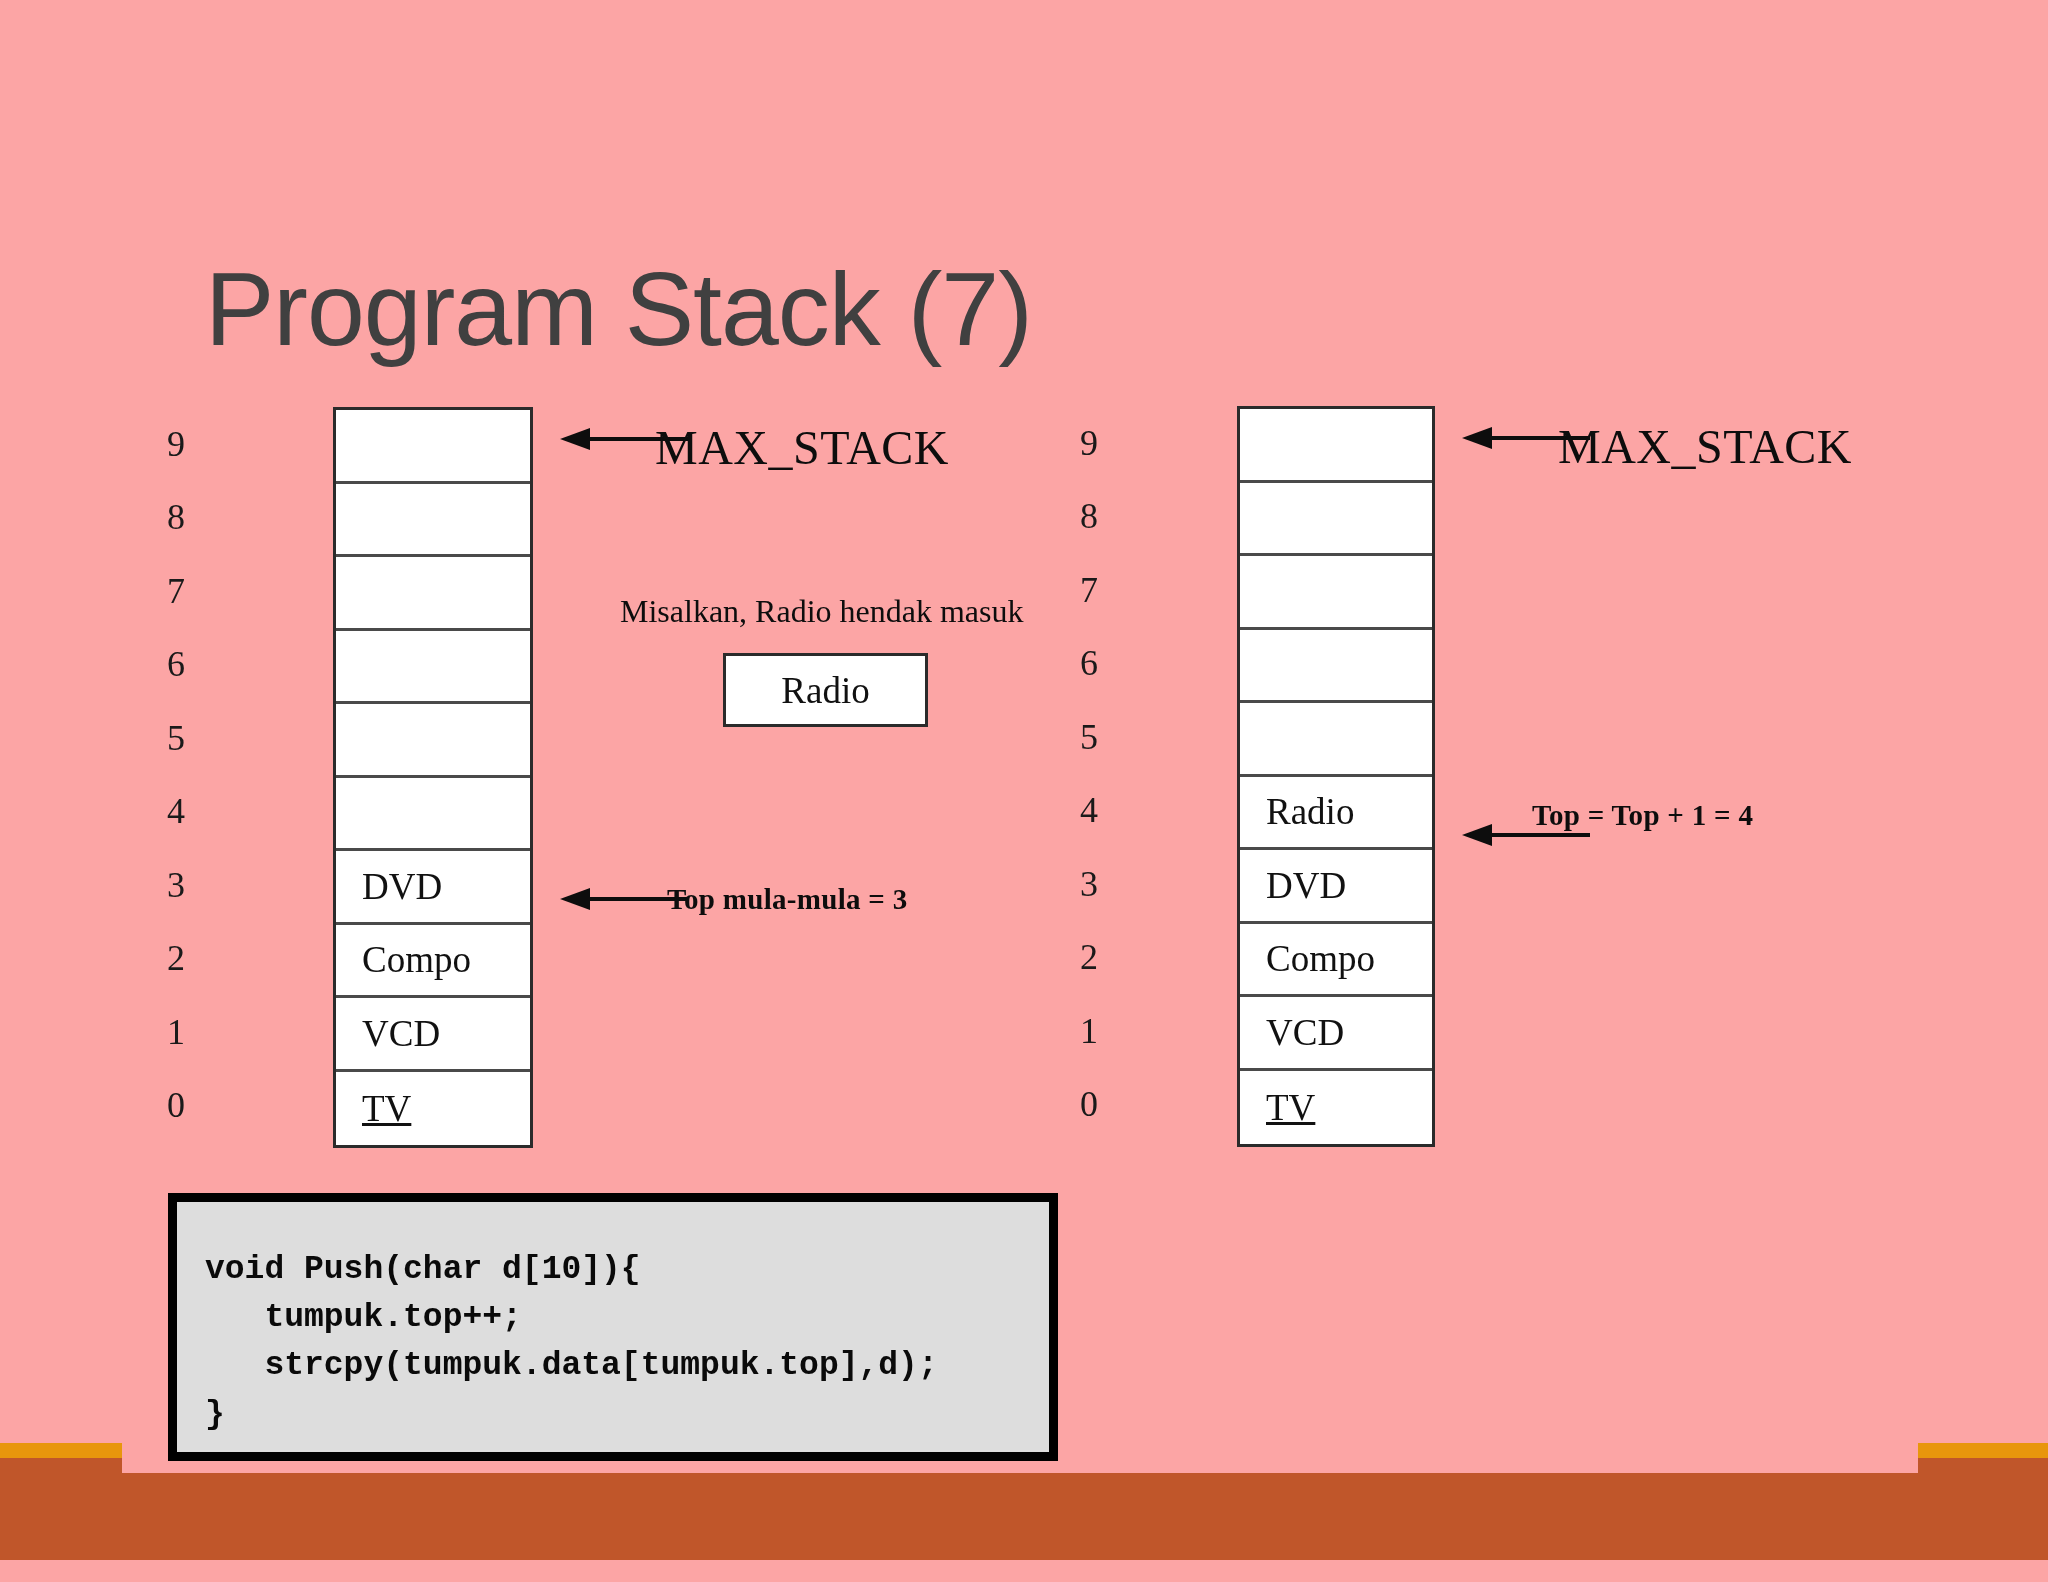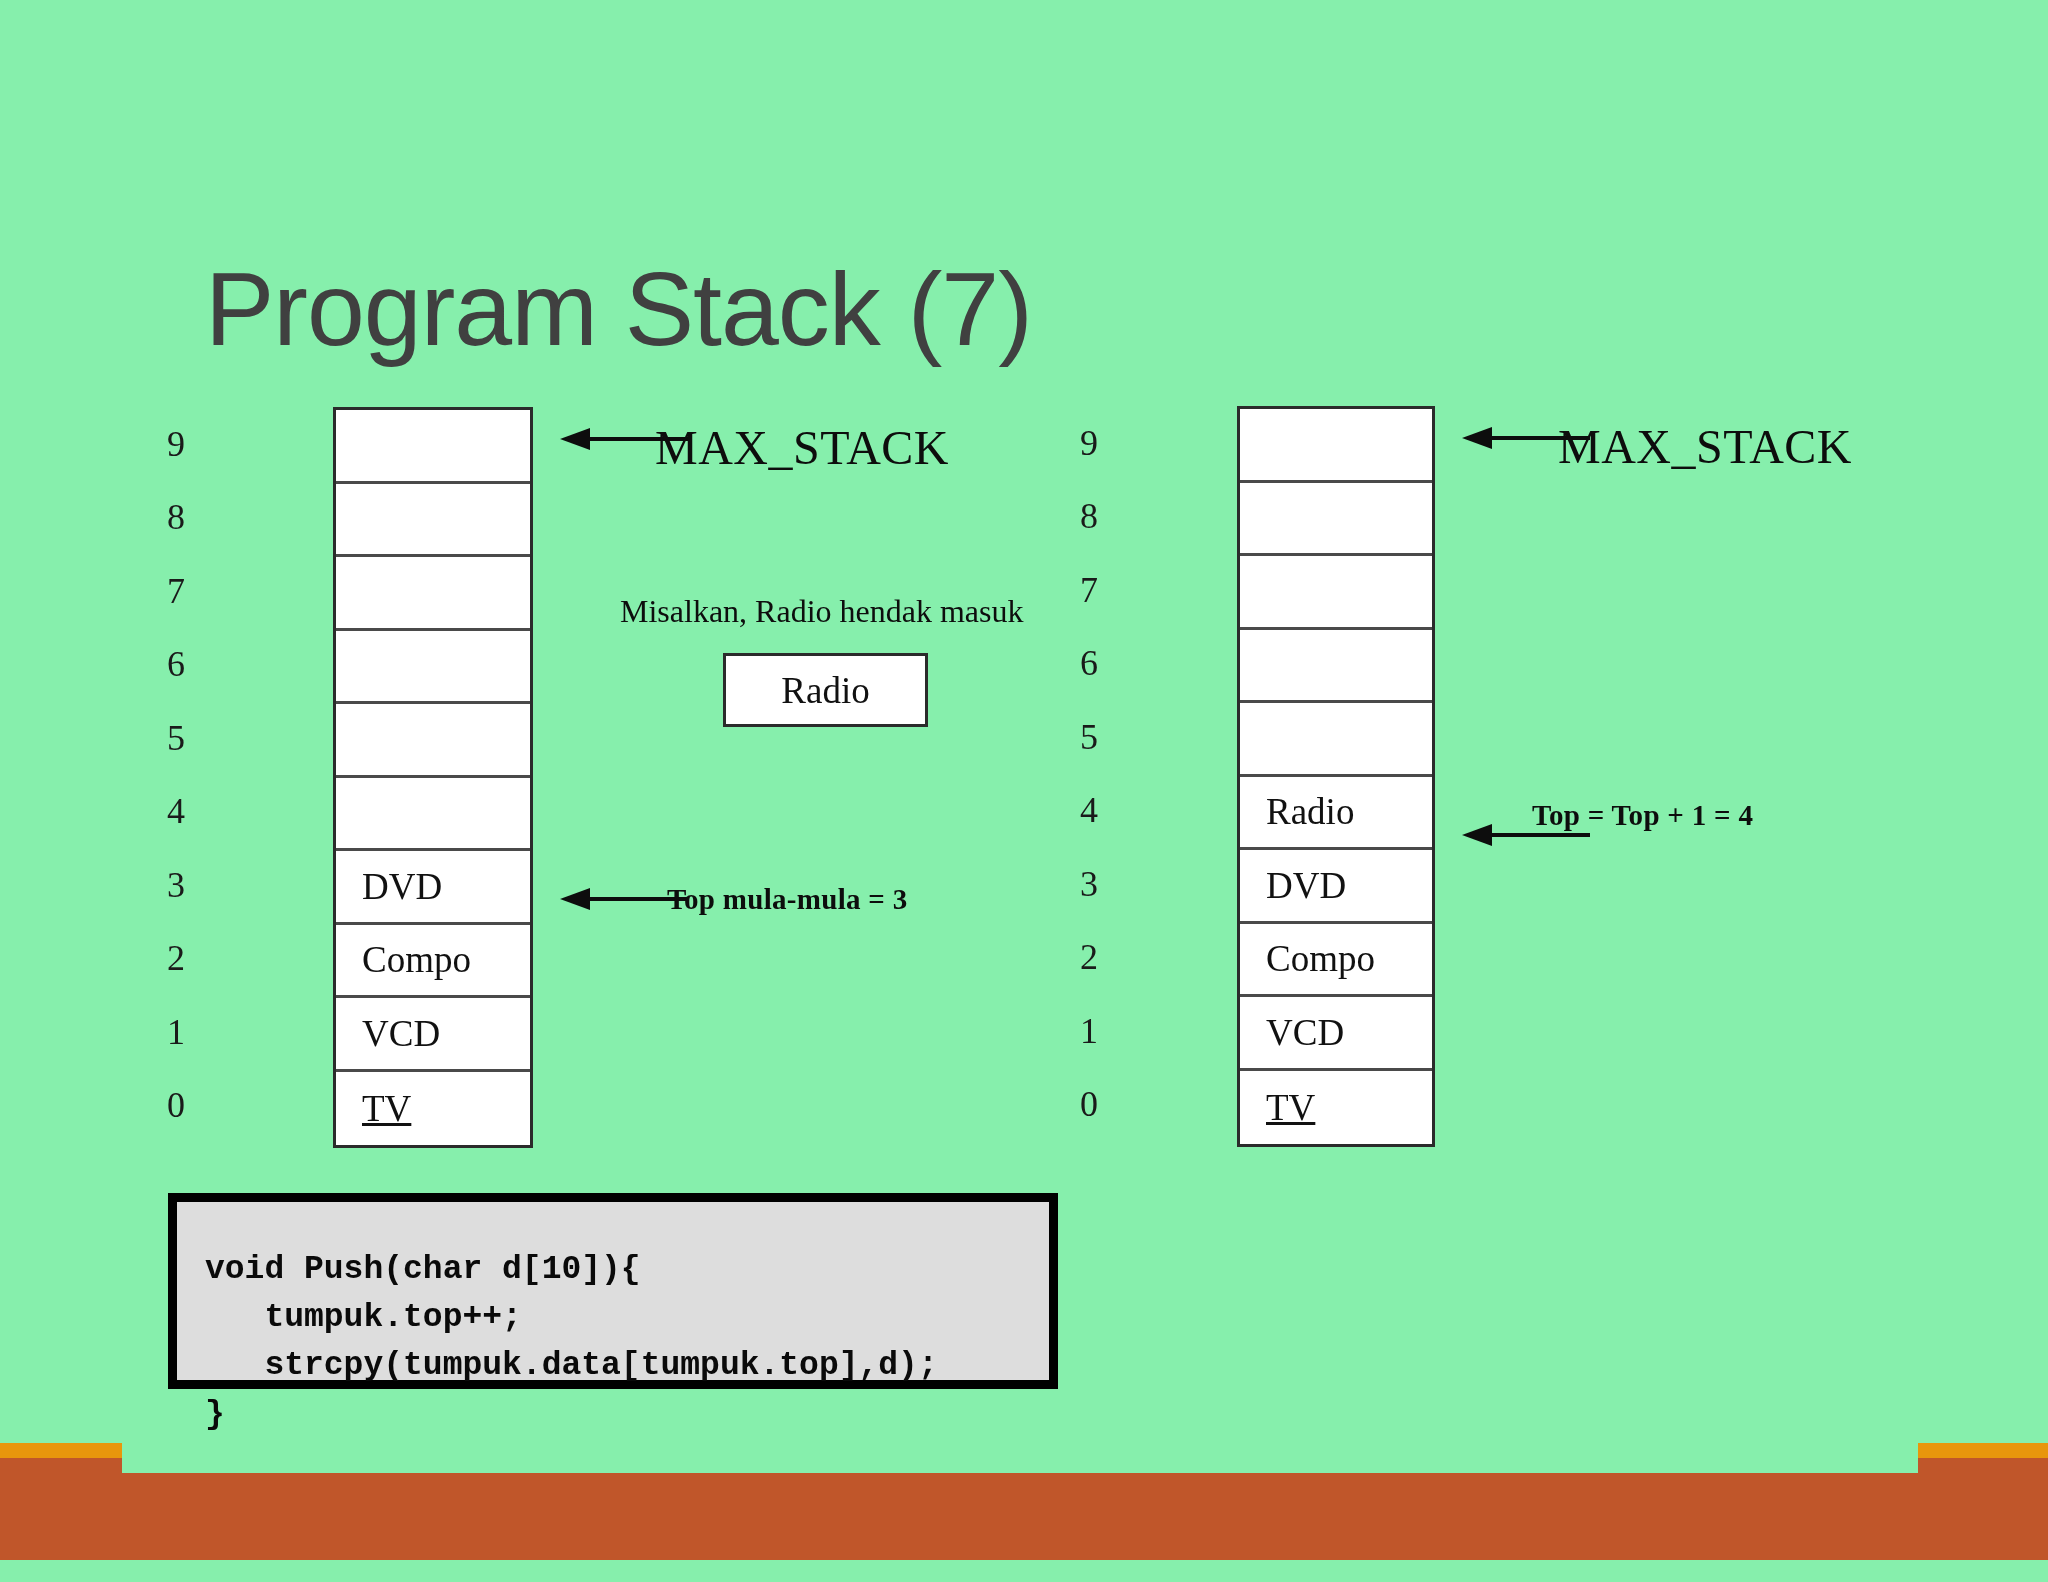--- a/index.html
+++ b/index.html
@@ -4,21 +4,21 @@
 <style>
   html, body {
     margin: 0;
     padding: 0;
     background: #ffffff;
   }
   #slide {
     position: relative;
     width: 2048px;
     height: 1582px;
-    background: #86efac;
+    background: #fca5a5;
     overflow: hidden;
     font-family: "Liberation Serif", "DejaVu Serif", serif;
   }
 
   
   #slide-title {
     position: absolute;
     left: 205px;
     top: 255px;
     font-family: "Liberation Sans", "DejaVu Sans", sans-serif;
@@ -119,21 +119,21 @@
     color: #111111;
     font-family: "Liberation Serif", "DejaVu Serif", serif;
   }
 
   
   #code-block {
     position: absolute;
     left: 168px;
     top: 1193px;
     width: 890px;
-    height: 196px;
+    height: 268px;
     background: #dddddd;
     border: 9px solid #000000;
     box-sizing: border-box;
     padding: 44px 0 0 28px;
   }
   #code-text {
     font-family: "Liberation Mono", "DejaVu Sans Mono", monospace;
     font-size: 33px;
     font-weight: bold;
     line-height: 1.46;

